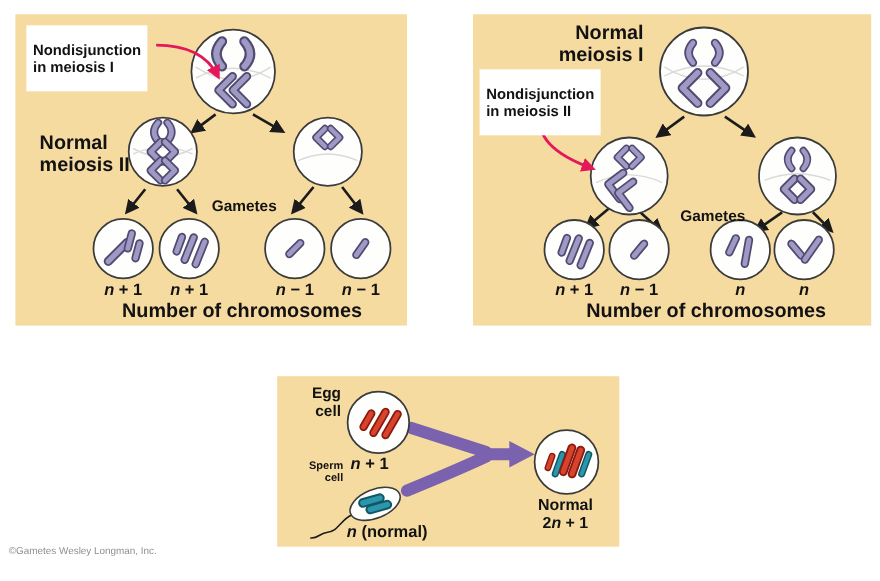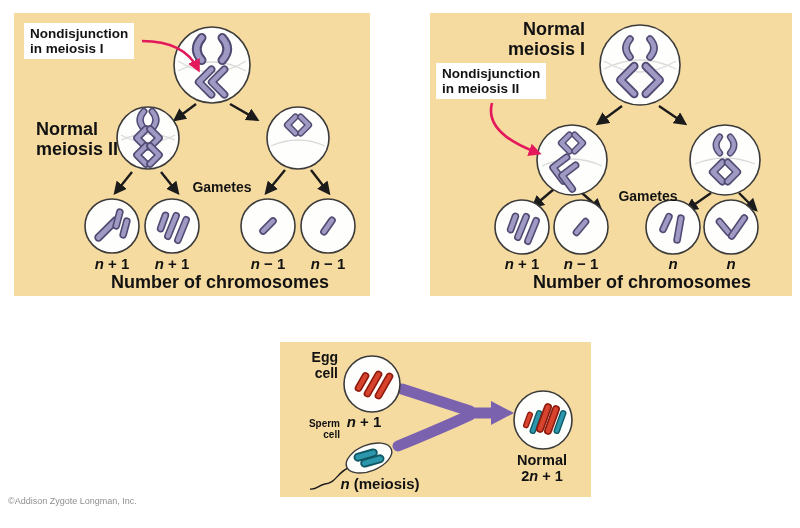--- a/index.html
+++ b/index.html
@@ -1,24 +1,24 @@
 <!DOCTYPE html>
 <html><head>
 <meta charset="utf-8">
 <style>
   html,body{margin:0;padding:0;background:#fff;}
   .stage{position:relative;width:800px;height:528px;background:#ffffff;overflow:hidden;
          font-family:"Liberation Sans", sans-serif;}
   .panel{position:absolute;background:#f6dba1;}
   #panel-left{left:14px;top:13px;width:356px;height:283px;}
   #panel-right{left:430px;top:13px;width:362px;height:283px;}
-  #panel-bottom{left:252px;top:342px;width:311px;height:155px;margin-left:28px;}
+  #panel-bottom{left:252px;top:342px;width:311px;height:155px;}
   .art{position:absolute;left:0;top:0;}
   .lbl{position:absolute;color:#121212;font-weight:bold;line-height:1.12;}
-  .callout{background:#ffffff;padding:3px 6px;font-size:13.5px;}
+  .callout{background:#ffffff;padding:15px 6px;font-size:13.5px;}
   .plain{font-size:18px;}
   .prelines{white-space:pre-line;}
   .gam{font-size:14px;transform:translateX(-50%);white-space:nowrap;}
   .cnt{font-size:15px;transform:translateX(-50%);white-space:nowrap;}
   .axis{font-size:18px;transform:translateX(-50%);white-space:nowrap;}
   .right{text-align:right;}
   .zyg{transform:translateX(-50%);font-size:14.5px;}
   .zyg span.block{display:block;text-align:center;}
   i{font-style:italic;}
   .copyright{position:absolute;left:8px;top:496px;font-size:9px;color:#8f8f8f;}
@@ -374,21 +374,21 @@
             <use href="#sh-bar" class="u"></use>
             <use href="#sh-bar" class="o"></use>
           </g>
       </g>
     </svg>
     <div class="lbl plain prelines right" style="left:10px;top:8px;width:48px;font-size:14px">Egg
 cell</div>
     <div class="lbl cnt" style="left:84px;top:72px"><i>n</i><span> + 1</span></div>
     <div class="lbl plain prelines right" style="left:2px;top:76px;width:58px;font-size:10px">Sperm
 cell</div>
-    <div class="lbl cnt" style="left:100px;top:134px"><i>n</i><span> (meiosis)</span></div>
+    <div class="lbl cnt" style="left:100px;top:134px"><i>n</i><span> (normal)</span></div>
     <div class="lbl zyg" style="left:262px;top:110px">
       <span class="block">Normal</span>
       <span class="block"><span>2</span><i>n</i><span> + 1</span></span>
     </div>
   </div>
 
-  <div class="copyright">©Addison Zygote Longman, Inc.</div>
+  <div class="copyright">©Gametes Wesley Longman, Inc.</div>
 </div>
 
 </body></html>

